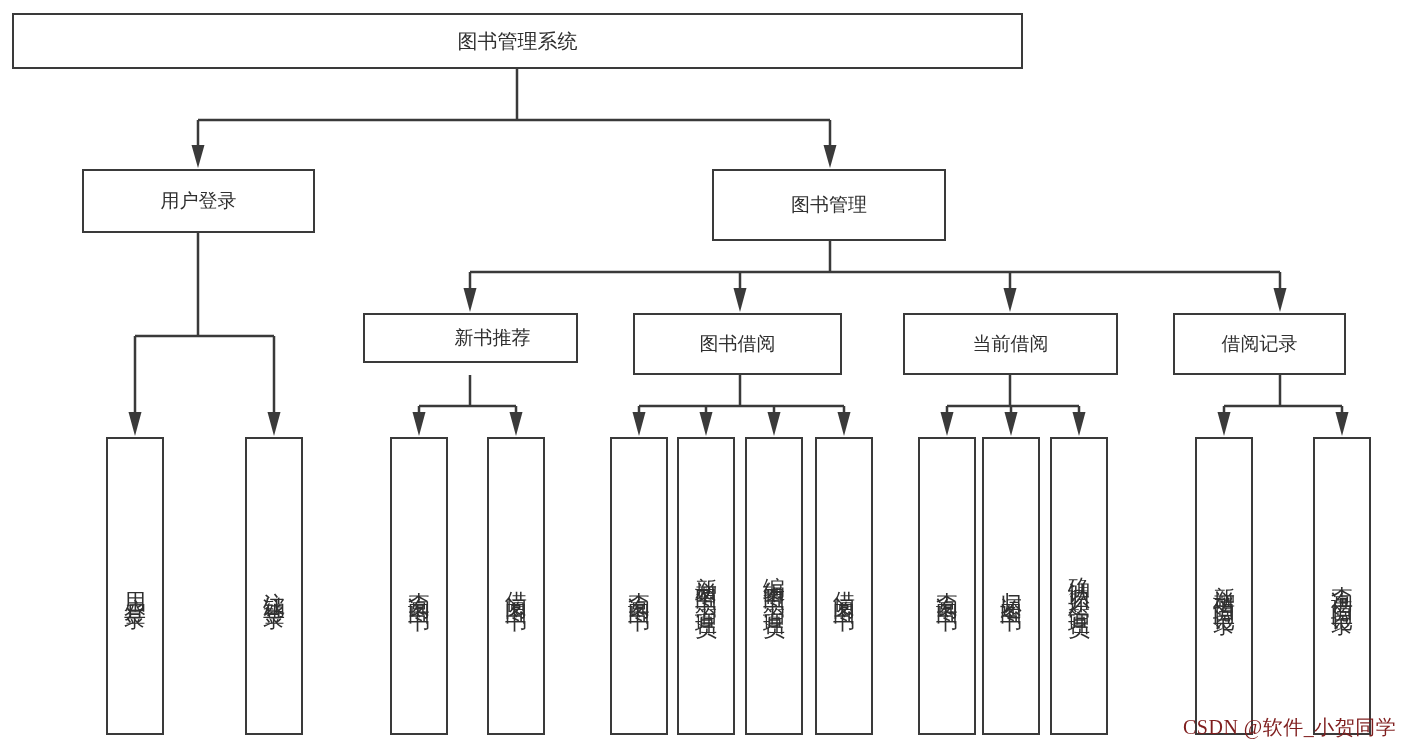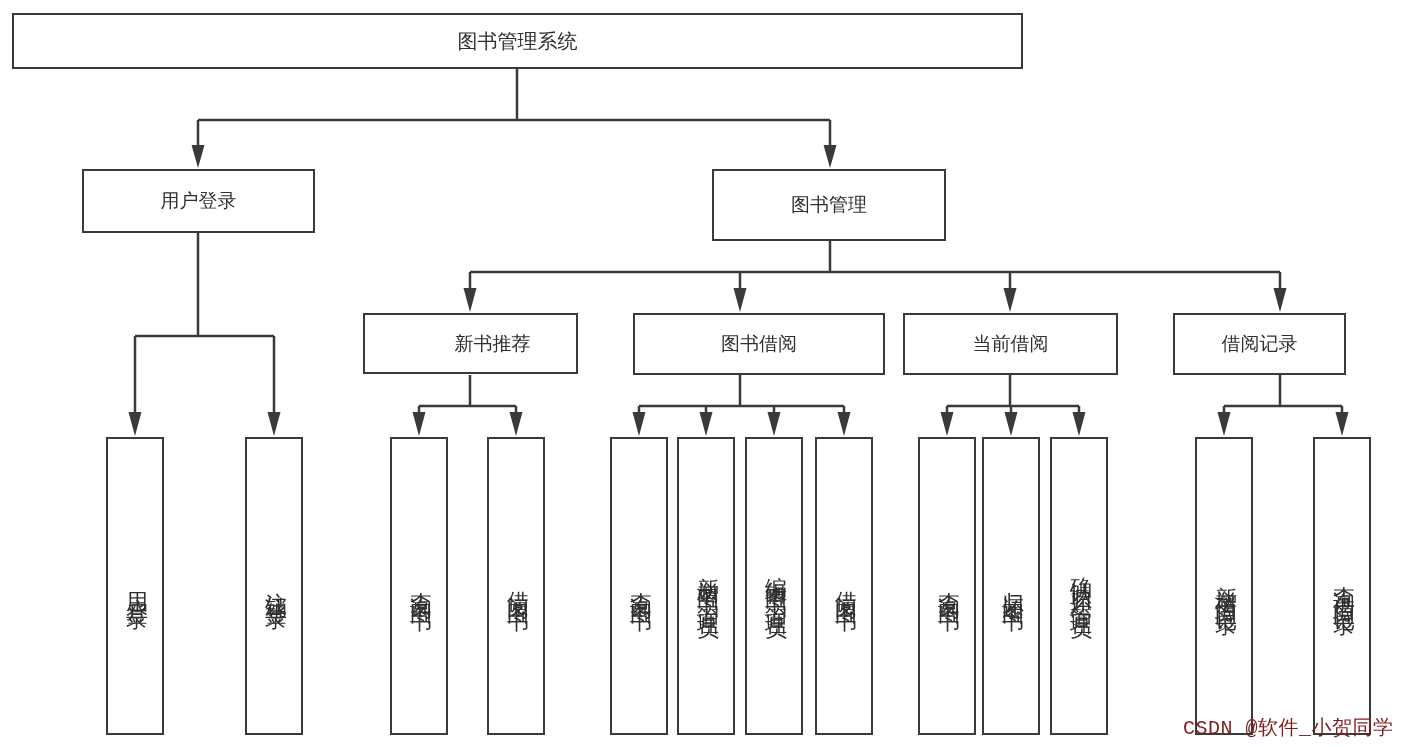--- a/index.html
+++ b/index.html
@@ -1,20 +1,20 @@
 <!DOCTYPE html>
 <html><head>
 <meta charset="utf-8">
 <style>
   html,body { margin:0; padding:0; background:#ffffff; }
   #stage {
     position:relative;
     width:1405px; height:747px;
     background:#ffffff;
-    font-family:Liberation Mono, monospace;
+    font-family:Liberation Serif, serif;
     overflow:hidden;
   }
   #connectors {
     position:absolute; left:0; top:0; width:1405px; height:747px;
     z-index:0; pointer-events:none;
   }
   .box {
     position:absolute;
     box-sizing:border-box;
     background:#ffffff;
@@ -86,22 +86,22 @@
       <polygon points="1217.5,412 1230.5,412 1224,436"></polygon>
       <polygon points="1335.5,412 1348.5,412 1342,436"></polygon>
     </g>
   </svg>
 
   <div class="box root" style="left:12px; top:13px; width:1011px; height:56px;">图书管理系统</div>
 
   <div class="box" style="left:82px; top:169px; width:233px; height:64px;">用户登录</div>
   <div class="box" style="left:712px; top:169px; width:234px; height:72px;">图书管理</div>
 
-  <div class="box" style="left:363px; top:313px; width:215px; height:61px;padding-left:44px;">新书推荐</div>
-  <div class="box" style="left:633px; top:313px; width:252px; height:62px;">图书借阅</div>
+  <div class="box" style="left:363px; top:313px; width:215px; height:50px;padding-left:44px;">新书推荐</div>
+  <div class="box" style="left:633px; top:313px; width:209px; height:62px;">图书借阅</div>
   <div class="box" style="left:903px; top:313px; width:215px; height:62px;">当前借阅</div>
   <div class="box" style="left:1173px; top:313px; width:173px; height:62px;">借阅记录</div>
 
   <div class="box v" style="left:106px; top:437px; width:58px; height:298px;">用户登录</div>
   <div class="box v" style="left:245px; top:437px; width:58px; height:298px;">注销登录</div>
 
   <div class="box v" style="left:390px; top:437px; width:58px; height:298px;">查询图书</div>
   <div class="box v" style="left:487px; top:437px; width:58px; height:298px;">借阅图书</div>
 
   <div class="box v" style="left:610px; top:437px; width:58px; height:298px;">查询图书</div>

